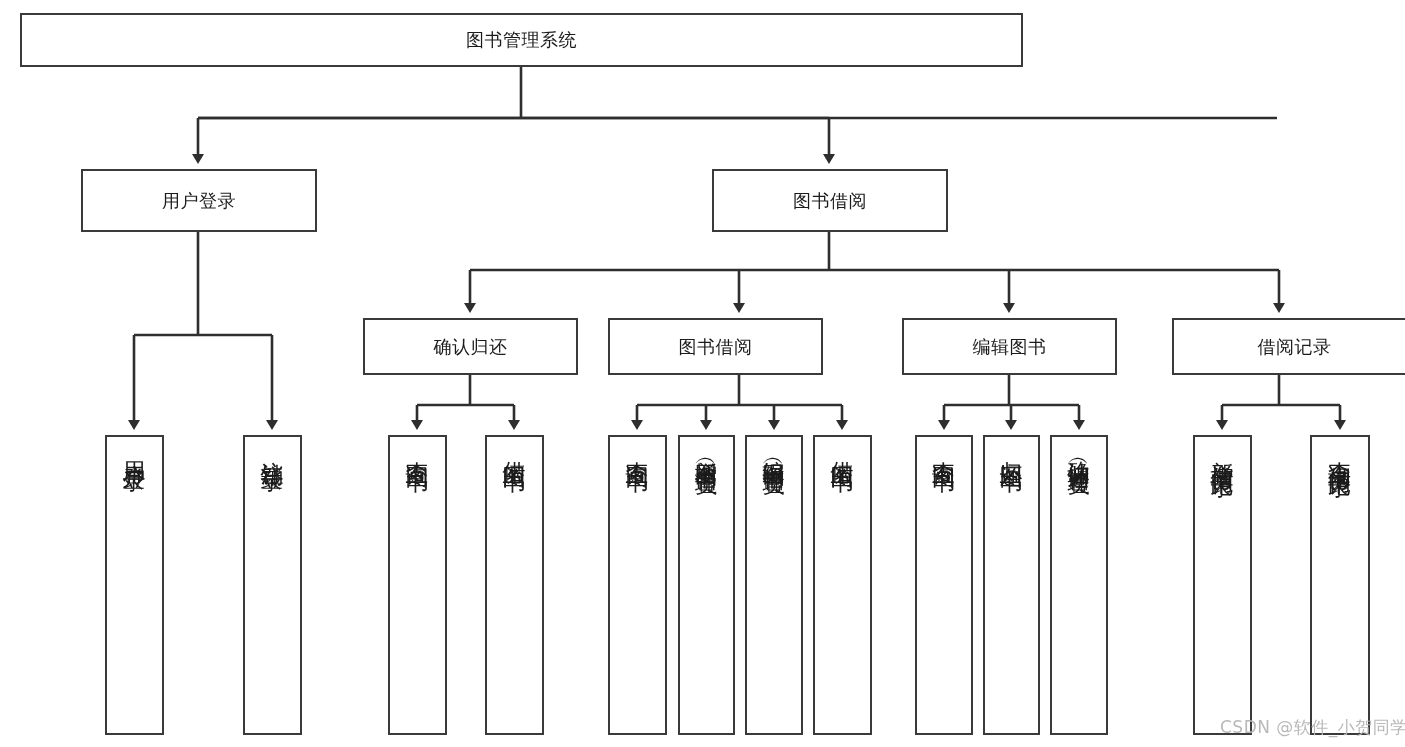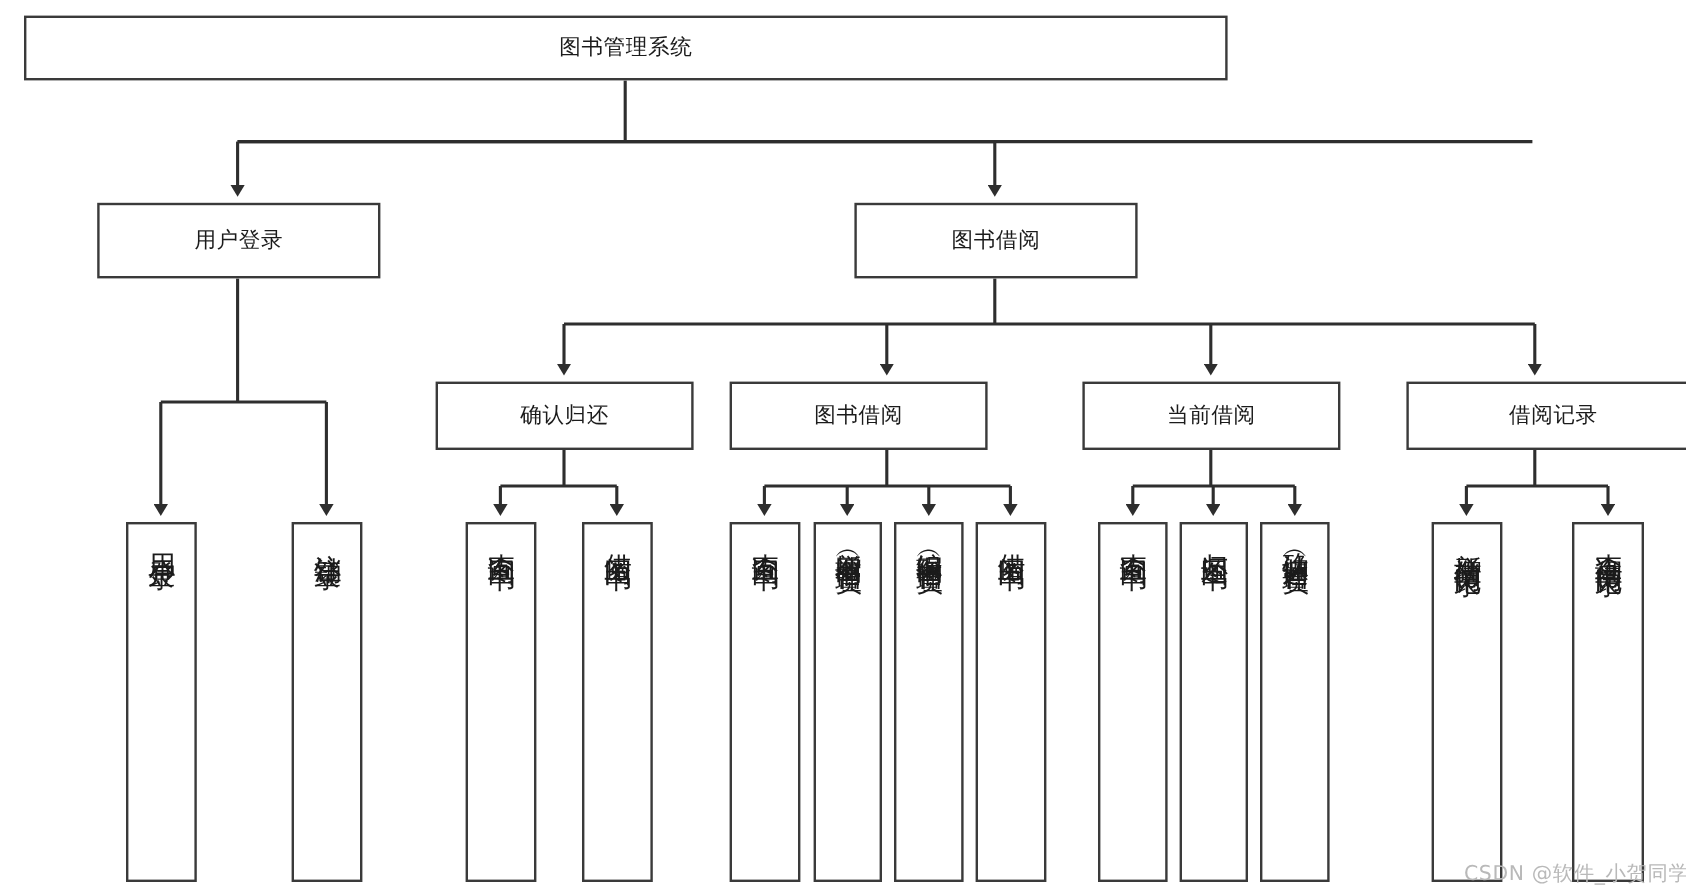--- a/index.html
+++ b/index.html
@@ -137,21 +137,21 @@
     <span class="label">图书借阅</span>
   </div>
 
   <div class="node horiz" style="left:363px; top:318px; width:215px; height:57px;">
     <span class="label">确认归还</span>
   </div>
   <div class="node horiz" style="left:608px; top:318px; width:215px; height:57px;">
     <span class="label">图书借阅</span>
   </div>
   <div class="node horiz" style="left:902px; top:318px; width:215px; height:57px;">
-    <span class="label">当前借阅</span>
+    <span class="label">编辑图书</span>
   </div>
   <div class="node horiz" style="left:1172px; top:318px; width:245px; height:57px;">
     <span class="label">借阅记录</span>
   </div>
 
   <div class="node vert" style="left:105px; top:435px; width:59px; height:300px;">
     <span class="label">用户登录</span>
   </div>
   <div class="node vert" style="left:243px; top:435px; width:59px; height:300px;">
     <span class="label">注销登录</span>

